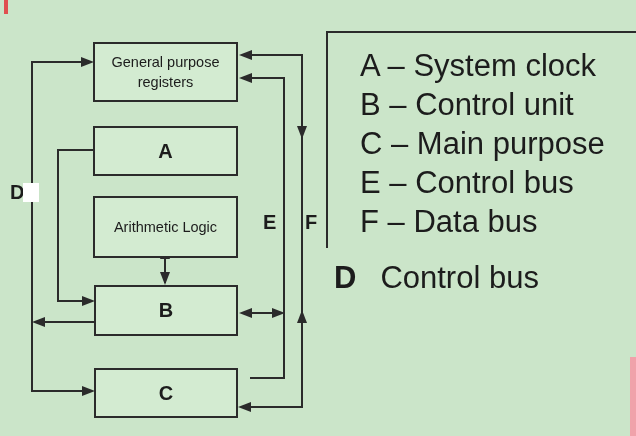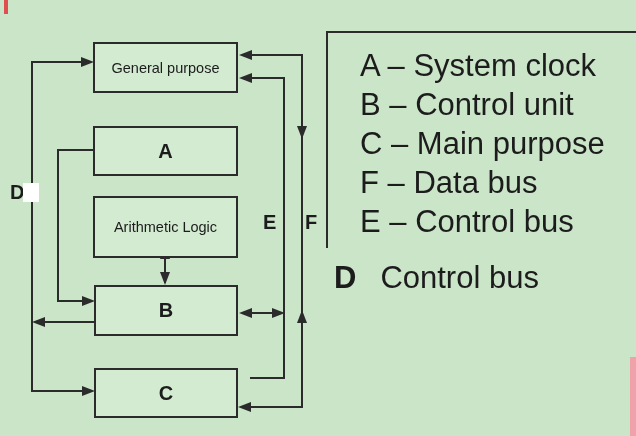--- a/index.html
+++ b/index.html
@@ -61,22 +61,23 @@
   <div class="line" style="left:250px;top:377px;width:35px;height:2px;"></div>
 
   <div class="line" style="left:301px;top:54px;width:2px;height:354px;"></div>
   <div class="line" style="left:252px;top:54px;width:50px;height:2px;"></div>
   <div class="arr l" style="left:239px;top:50px;"></div>
   <div class="line" style="left:251px;top:406px;width:51px;height:2px;"></div>
   <div class="arr l" style="left:238px;top:402px;"></div>
   <div class="arr d" style="left:297px;top:126px;"></div>
   <div class="arr u" style="left:297px;top:310px;"></div>
 
-  <div class="box" style="left:93px;top:42px;width:145px;height:51px;">
+  <div class="box" style="left:93px;top:42px;width:145px;height:60px;">
     <div class="small">General purpose</div>
+    <div class="small">registers</div>
   </div>
   <div class="box" style="left:93px;top:126px;width:145px;height:50px;">
     <div class="letter">A</div>
   </div>
   <div class="box" style="left:93px;top:196px;width:145px;height:62px;">
     <div class="small">Arithmetic Logic</div>
   </div>
   <div class="box" style="left:94px;top:285px;width:144px;height:51px;">
     <div class="letter">B</div>
   </div>
@@ -89,22 +90,22 @@
   <div class="buslabel" style="left:263px;top:211px;">E</div>
   <div class="buslabel" style="left:305px;top:211px;">F</div>
 
   <div class="line" style="left:326px;top:31px;width:310px;height:2px;"></div>
   <div class="line" style="left:326px;top:31px;width:2px;height:217px;"></div>
 
   <div id="legend-rows">
     <div class="legend-row">A – System clock</div>
     <div class="legend-row">B – Control unit</div>
     <div class="legend-row">C – Main purpose</div>
+    <div class="legend-row">E – Control bus</div>
     <div class="legend-row">F – Data bus</div>
-    <div class="legend-row">E – Control bus</div>
   </div>
 
   <div id="legend-address">
     <span class="dletter">D</span>
     <span>Control bus</span>
   </div>
 
   <div class="artifact" style="left:4px;top:0;width:4px;height:14px;background:var(--pink1);"></div>
   <div class="artifact" style="left:630px;top:357px;width:6px;height:79px;background:var(--pink2);"></div>
 

